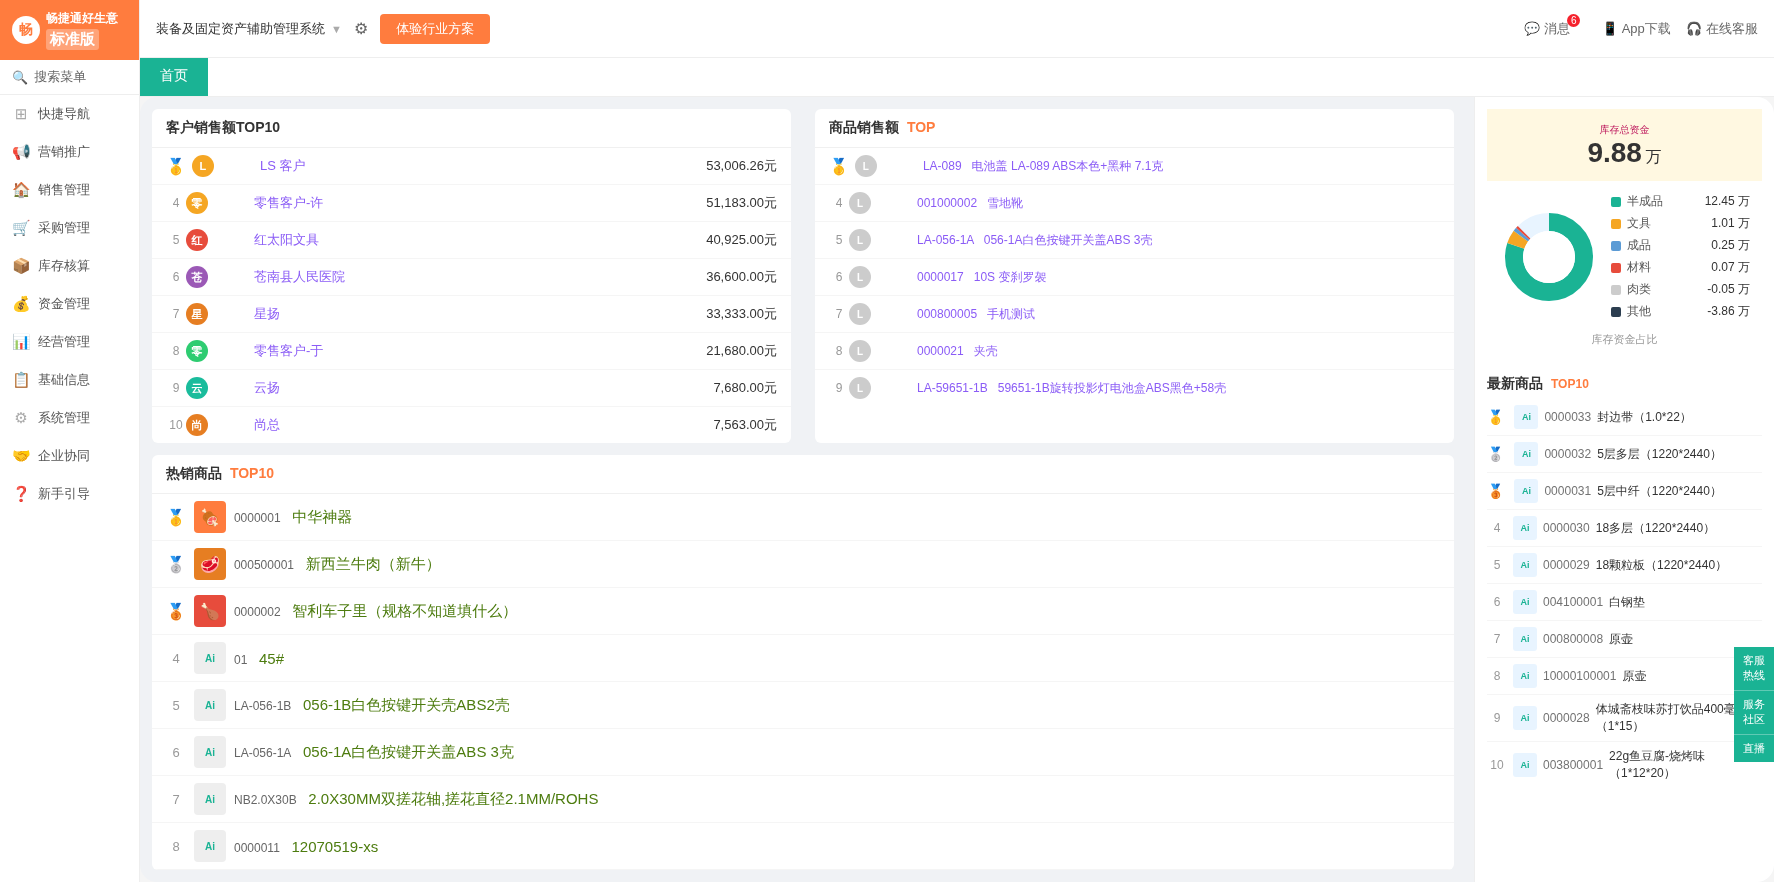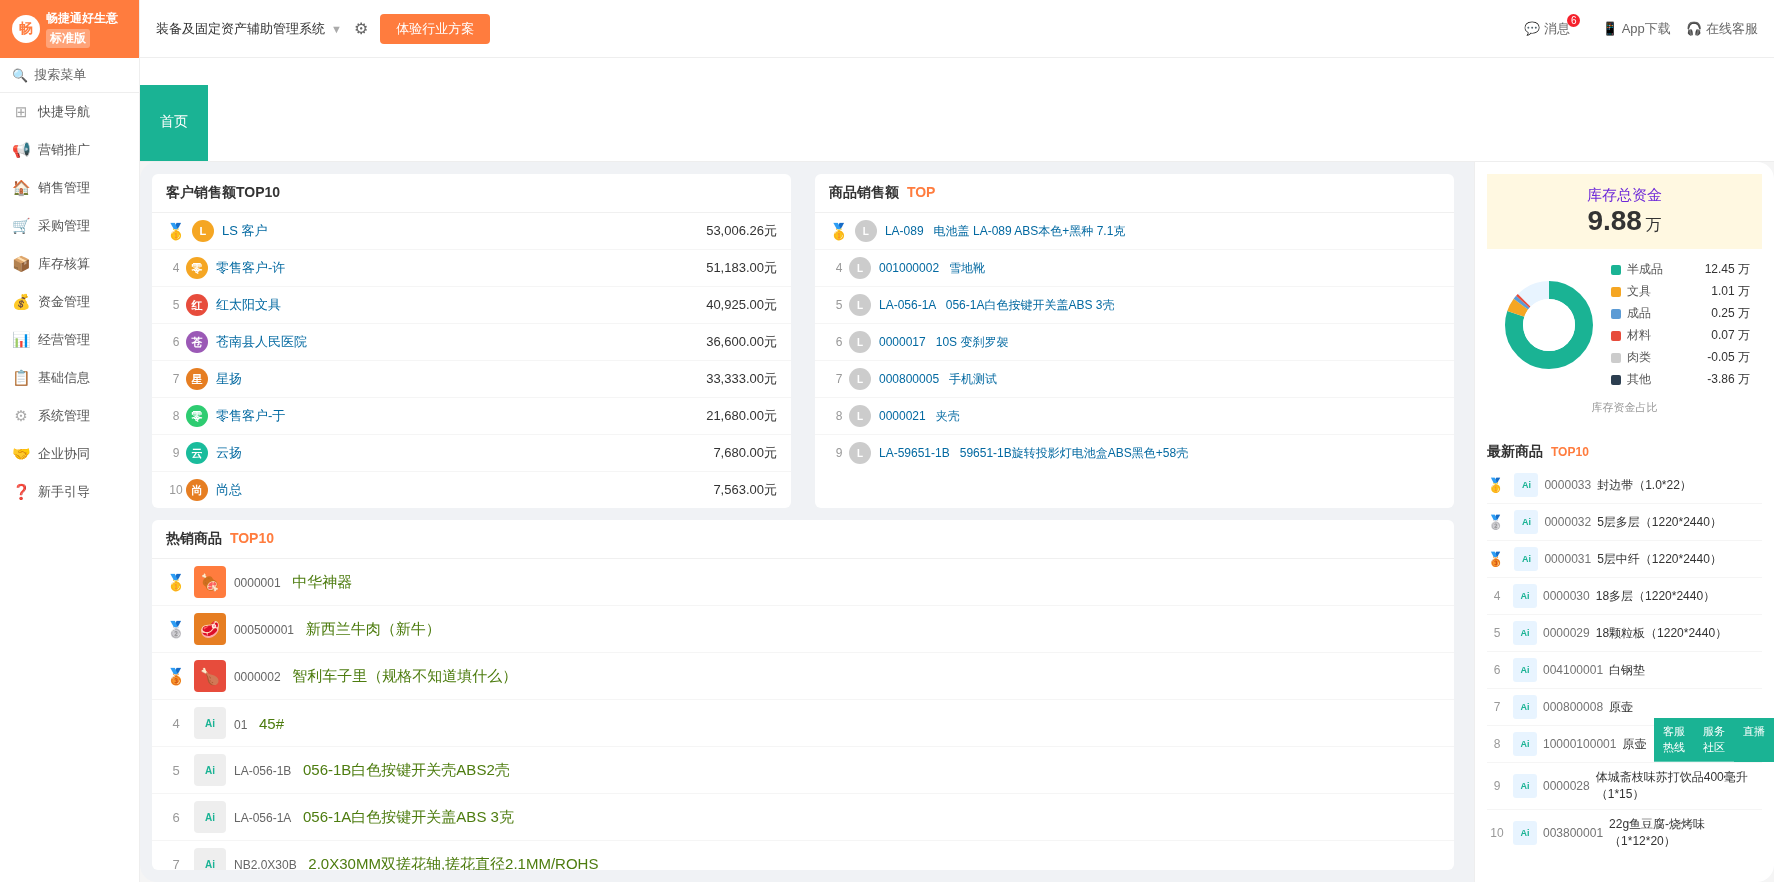--- a/index.html
+++ b/index.html
@@ -25,21 +25,21 @@
       font-weight: bold;
       min-height: 50px;
     }
     .sidebar-logo .logo-icon {
       width: 28px; height: 28px;
       background: #fff;
       border-radius: 50%;
       display: flex; align-items: center; justify-content: center;
       color: #ff7c3e; font-size: 14px; font-weight: bold;
     }
-    .sidebar-logo .logo-badge { font-size: 12px; background: rgba(255,255,255,0.3); padding: 1px 4px; border-radius: 3px; margin-top: 2px; display: inline-block; }
+    .sidebar-logo .logo-badge { font-size: 15px; background: rgba(255,255,255,0.3); padding: 1px 4px; border-radius: 3px; margin-top: 2px; display: inline-block; }
 
     .sidebar-search {
       display: flex; align-items: center; gap: 6px;
       padding: 8px 12px; cursor: pointer; color: #666; font-size: 13px;
       border-bottom: 1px solid #eee;
     }
 
     .sidebar-item {
       display: flex; align-items: center; gap: 8px;
       padding: 10px 12px; cursor: pointer; color: #555; font-size: 13px;
@@ -82,21 +82,21 @@
       padding: 1px 4px; position: relative; top: -8px; left: -6px;
     }
     .header-right .item { cursor: pointer; display: flex; align-items: center; gap: 3px; }
 
     
     .nav-tabs {
       display: flex; background: #fff;
       border-bottom: 1px solid #eee;
     }
     .nav-tab {
-      padding: 28px 20px; cursor: pointer; font-size: 14px; color: #666; border-bottom: 2px solid transparent; margin-top: 27px;
+      padding: 9px 20px; cursor: pointer; font-size: 14px; color: #666; border-bottom: 2px solid transparent;
     }
     .nav-tab.active {
       color: #fff; background: #1ab394; border-bottom: 2px solid #1ab394;
     }
 
     
     .content {
       flex: 1; overflow-y: auto; display: flex; gap: 8px; background: #f0f2f5; border-radius: 17px;
     }
     .content-left {
@@ -120,28 +120,28 @@
     .rank-row {
       display: flex; align-items: center; padding: 7px 14px; border-bottom: 1px solid #f5f5f5;
     }
     .rank-row:last-child { border-bottom: none; }
     .rank-num { width: 20px; color: #999; font-size: 12px; text-align: center; }
     .rank-badge {
       width: 22px; height: 22px; border-radius: 50%;
       display: flex; align-items: center; justify-content: center;
       font-size: 11px; color: #fff; font-weight: bold; margin-right: 8px; flex-shrink: 0;
     }
-    .rank-name { flex: 1; color: #0369a1; font-size: 13px; }
+    .rank-name { flex: 1; color: #8b5cf6; font-size: 13px; margin-left: 38px; }
     .rank-amount { color: #333; font-size: 13px; font-weight: 500; }
 
     
     .inventory-total {
       background: #fff8e1; padding: 12px 14px; text-align: center;
     }
-    .inventory-total .label { color: #6d28d9; font-size: 15px; }
+    .inventory-total .label { color: #be185d; font-size: 10px; }
     .inventory-total .value { font-size: 28px; font-weight: bold; color: #333; }
     .inventory-total .unit { font-size: 16px; color: #333; }
 
     .donut-section {
       display: flex; padding: 12px; gap: 12px; align-items: center;
     }
     .donut-canvas { width: 100px; height: 100px; flex-shrink: 0; }
     .legend { flex: 1; display: flex; flex-direction: column; gap: 5px; }
     .legend-item {
       display: flex; align-items: center; gap: 6px; font-size: 12px;
@@ -191,21 +191,21 @@
     }
 
     
     ::-webkit-scrollbar { width: 4px; }
     ::-webkit-scrollbar-track { background: #f1f1f1; }
     ::-webkit-scrollbar-thumb { background: #ccc; border-radius: 2px; }
 
     
     .float-btns {
       position: fixed; right: 0; bottom: 120px;
-      display: flex; flex-direction: row; gap: 0;
+      display: flex; flex-direction: column; gap: 0;
       z-index: 999;
     }
     .float-btn {
       background: #1ab394; color: #fff; width: 40px;
       padding: 6px 4px; text-align: center; font-size: 11px;
       cursor: pointer; line-height: 1.4; border-bottom: 1px solid rgba(255,255,255,0.3);
     }
     .float-btn:last-child { border-bottom: none; }
     .ranking-col {
       flex: 1; background: #fff; border-radius: 6px;

